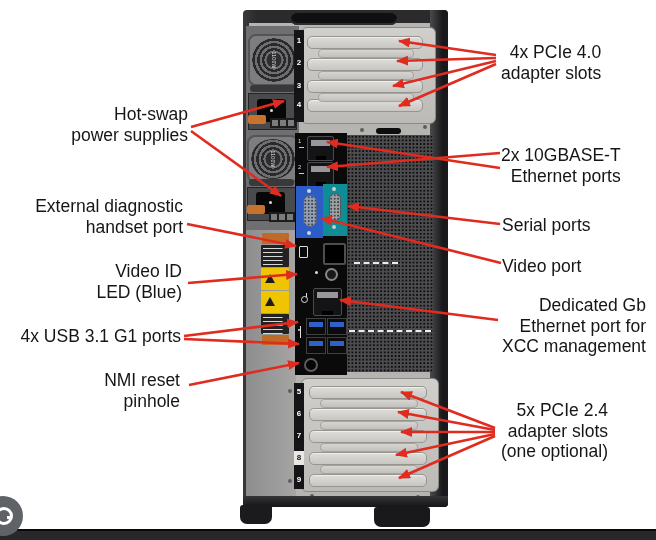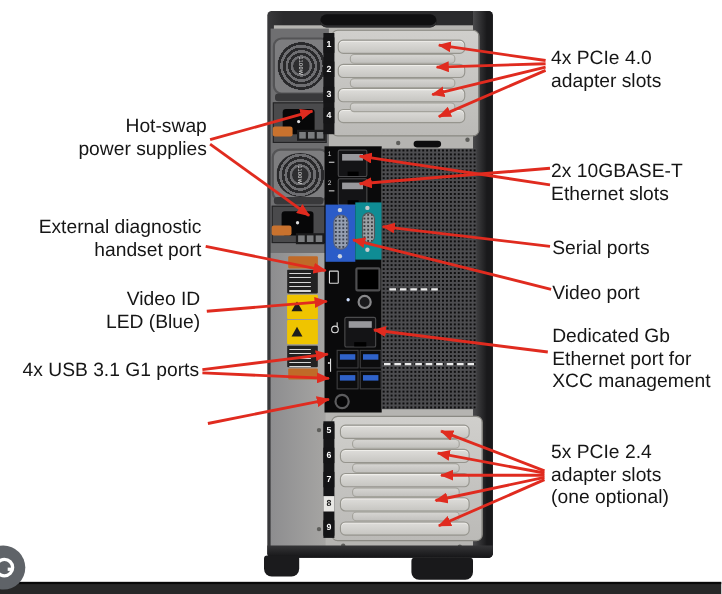--- a/index.html
+++ b/index.html
@@ -2,21 +2,21 @@
 <html><head>
 <meta charset="utf-8">
 <style>
   html,body{margin:0;padding:0;background:#fff;}
   .stage{position:relative;width:656px;height:540px;background:#ffffff;overflow:hidden;
          font-family:"Liberation Sans",sans-serif;}
   .p{position:absolute;}
   .callout{position:absolute;font-size:17.5px;line-height:20.5px;color:#161616;
            white-space:pre-line;z-index:30;}
   .callout.l{text-align:right;}
-  .callout.r{text-align:left;}
+  .callout.r{text-align:right;}
   .arrows{position:absolute;left:0;top:0;z-index:20;pointer-events:none;}
   
   .slot-blank{position:absolute;background:linear-gradient(180deg,#deddda,#c7c6c2);
               border:1px solid #96958e;border-radius:5px;box-shadow:inset 0 1px 0 #efeeea;}
   .slot-ridge{position:absolute;background:linear-gradient(180deg,#d6d5d2,#c2c1be);
               border:1px solid #a4a39c;border-radius:4px;}
   .slotnum{position:absolute;width:10px;height:14px;background:#141416;color:#fff;
            font-weight:bold;font-size:8px;line-height:14px;text-align:center;}
   .slotnum.inv{background:#e9e8e5;color:#151515;}
   .panel{position:absolute;background:linear-gradient(180deg,#d0cfcc,#bbbab7);
@@ -199,25 +199,27 @@
       </g>
   </svg>
 
   <div class="callout l" style="right:473px;top:196px;">External diagnostic
 handset port</div>
   <div class="callout l" style="right:468px;top:104px;">Hot-swap
 power supplies</div>
   <div class="callout l" style="right:474px;top:261px;">Video ID
 LED (Blue)</div>
   <div class="callout l" style="right:475px;top:326px;">4x USB 3.1 G1 ports</div>
+  <div class="callout l" style="right:476px;top:370px;">NMI reset
+pinhole</div>
 
   <div class="callout r" style="left:501px;top:42px;">4x PCIe 4.0
 adapter slots</div>
   <div class="callout r" style="left:501px;top:145px;">2x 10GBASE-T
-Ethernet slots</div>
+Ethernet ports</div>
   <div class="callout r" style="left:502px;top:215px;">Serial ports</div>
   <div class="callout r" style="left:502px;top:295px;">Dedicated Gb
 Ethernet port for
 XCC management</div>
   <div class="callout r" style="left:502px;top:256px;">Video port</div>
   <div class="callout r" style="left:501px;top:400px;">5x PCIe 2.4
 adapter slots
 (one optional)</div>
 
   <div class="lens">

